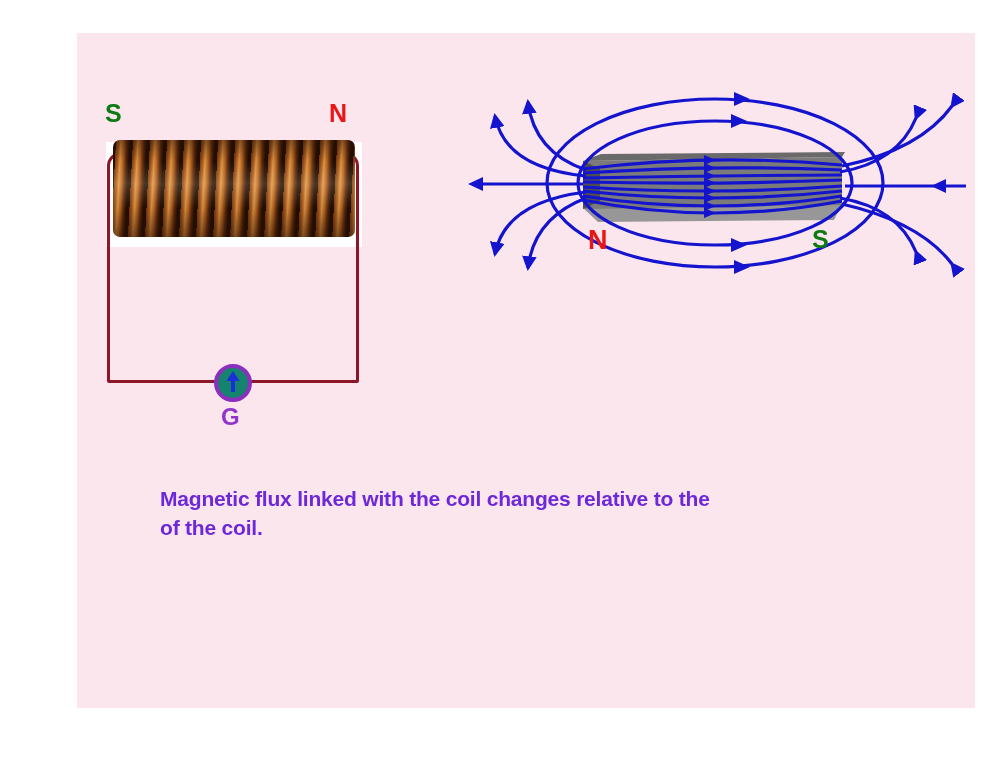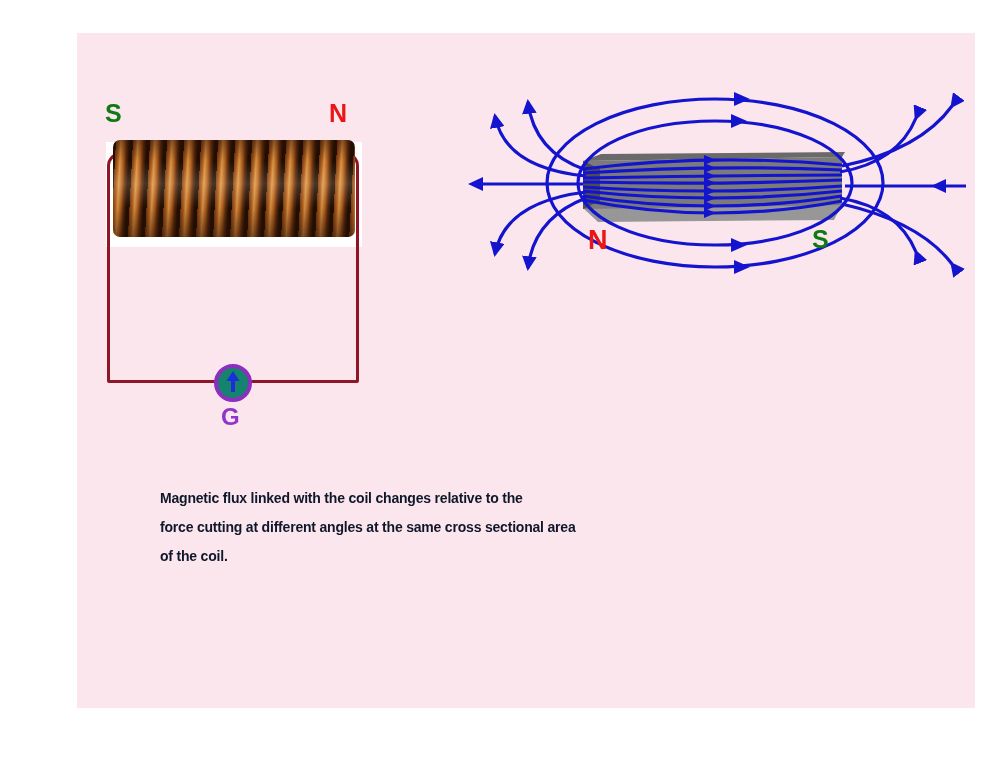--- a/index.html
+++ b/index.html
@@ -46,22 +46,22 @@
     position:absolute;left:144px;top:372px;font-size:24px;font-weight:bold;
     color:#9233cc;z-index:4;line-height:1;
   }
   
   .field-svg{position:absolute;left:385px;top:50px;width:515px;height:210px;}
   .field-line{fill:none;stroke:#1414cf;stroke-width:3.2;}
   .field-arrow{fill:#1414cf;stroke:none;}
   .magnet-label{font-weight:bold;font-family:"Liberation Sans",sans-serif;}
   
   .caption{
-    position:absolute;left:83px;top:451px;color:#0f172a;font-weight:bold;
-    font-size:14px;line-height:29px;white-space:nowrap;letter-spacing:-0.2px;
+    position:absolute;left:83px;top:451px;color:#6d28d9;font-weight:bold;
+    font-size:21px;line-height:29px;white-space:nowrap;letter-spacing:-0.2px;
   }
 </style>
 </head>
 <body>
 
 <div class="board">
 
   <div class="pole-label coil-s">S</div>
   <div class="pole-label coil-n">N</div>
 
@@ -139,17 +139,16 @@
       <path class="field-line" d="M916,252 Q898,208 840,198" marker-start="url(#arrowF)"></path>
       <path class="field-line" d="M952,264 Q920,222 842,204" marker-start="url(#arrowF)"></path>
     </g>
 
     <text class="magnet-label" x="588" y="249" font-size="27" fill="#ea1515">N</text>
     <text class="magnet-label" x="812" y="248" font-size="25" fill="#0e7a12">S</text>
   </svg>
 
   <div class="caption">
     <div>Magnetic flux linked with the coil changes relative to the</div>
-    <div>force cutting at different angles at the same cross sectional area</div>
     <div>of the coil.</div>
   </div>
 
 </div>
 
 </body></html>

